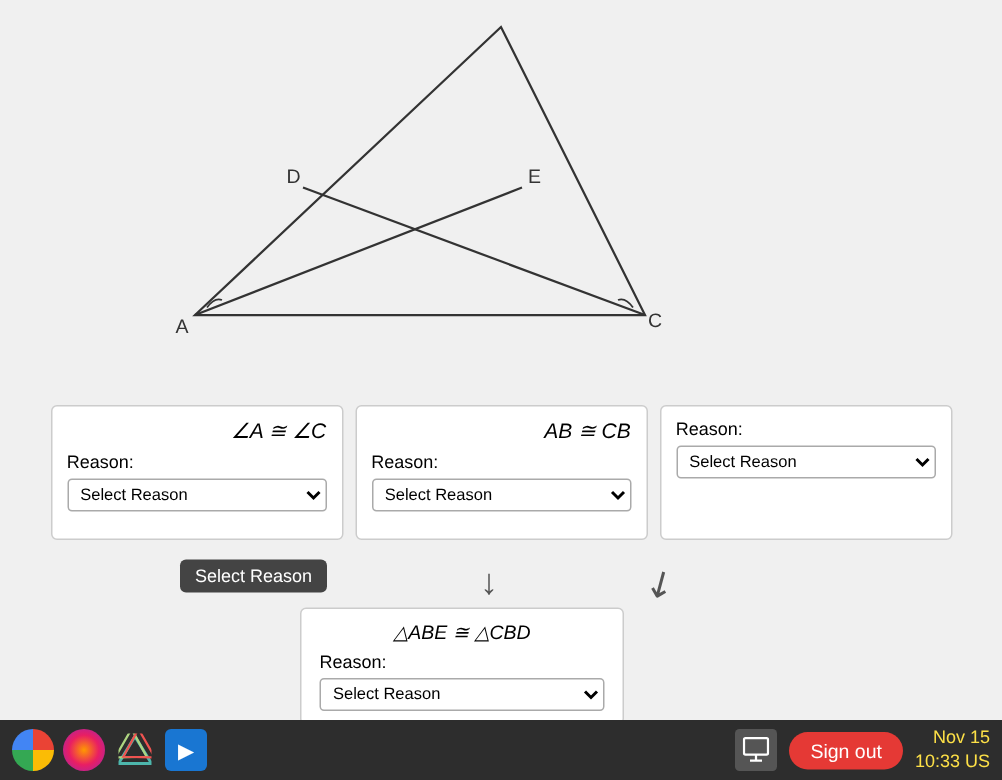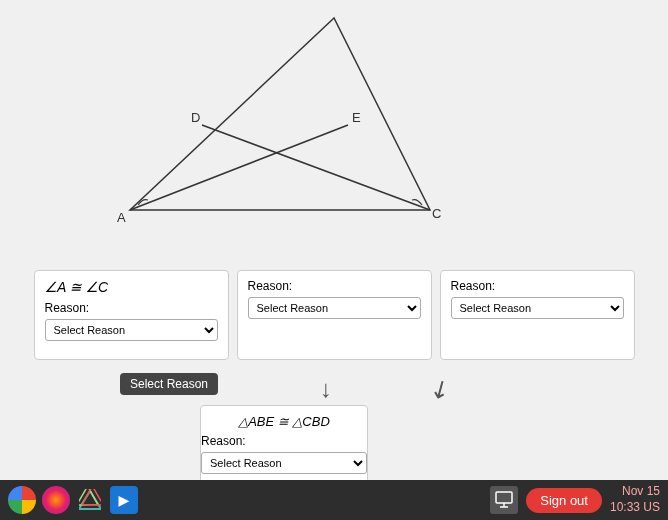--- a/index.html
+++ b/index.html
@@ -44,21 +44,21 @@
       background: white;
       border: 1px solid #ccc;
       border-radius: 4px;
       padding: 8px 10px;
       width: 195px;
       min-height: 90px;
     }
 
     .proof-box .statement {
       font-size: 14px;
-      text-align: left;
+      text-align: right;
       margin-bottom: 6px;
       font-style: italic;
     }
 
     .proof-box .reason-label {
       font-size: 12px;
       margin-bottom: 4px;
       text-align: left;
     }
 
@@ -103,22 +103,22 @@
     }
 
     
     .conclusion-box {
       position: absolute;
       top: 405px;
       left: 200px;
       background: white;
       border: 1px solid #ccc;
       border-radius: 4px;
-      padding: 8px 0;
-      width: 168px;
+      padding: 8px 12px;
+      width: 216px;
     }
 
     .conclusion-box .statement {
       font-size: 13px;
       text-align: center;
       margin-bottom: 5px;
       font-style: italic;
     }
 
     .conclusion-box .reason-label {
@@ -188,21 +188,21 @@
       color: #ffffff;
       border: none;
       border-radius: 16px;
       padding: 5px 14px;
       font-size: 13px;
       cursor: pointer;
       font-weight: 500;
     }
 
     .taskbar-time {
-      color: #fca5a5;
+      color: #fde047;
       font-size: 12px;
       text-align: right;
       line-height: 1.3;
     }
 
     
     .math { font-style: italic; }
   </style>
 </head>
 <body>
@@ -233,20 +233,21 @@
 
     <div class="proof-box">
       <div class="statement math">∠A ≅ ∠C</div>
       <div class="reason-label">Reason:</div>
       <select>
         <option>Select Reason</option>
       </select>
     </div>
 
     <div class="proof-box">
+      <div class="statement math">AB ≅ CB</div>
       <div class="reason-label">Reason:</div>
       <select>
         <option>Select Reason</option>
       </select>
     </div>
 
     <div class="proof-box">
       <div class="reason-label">Reason:</div>
       <select>
         <option>Select Reason</option>

